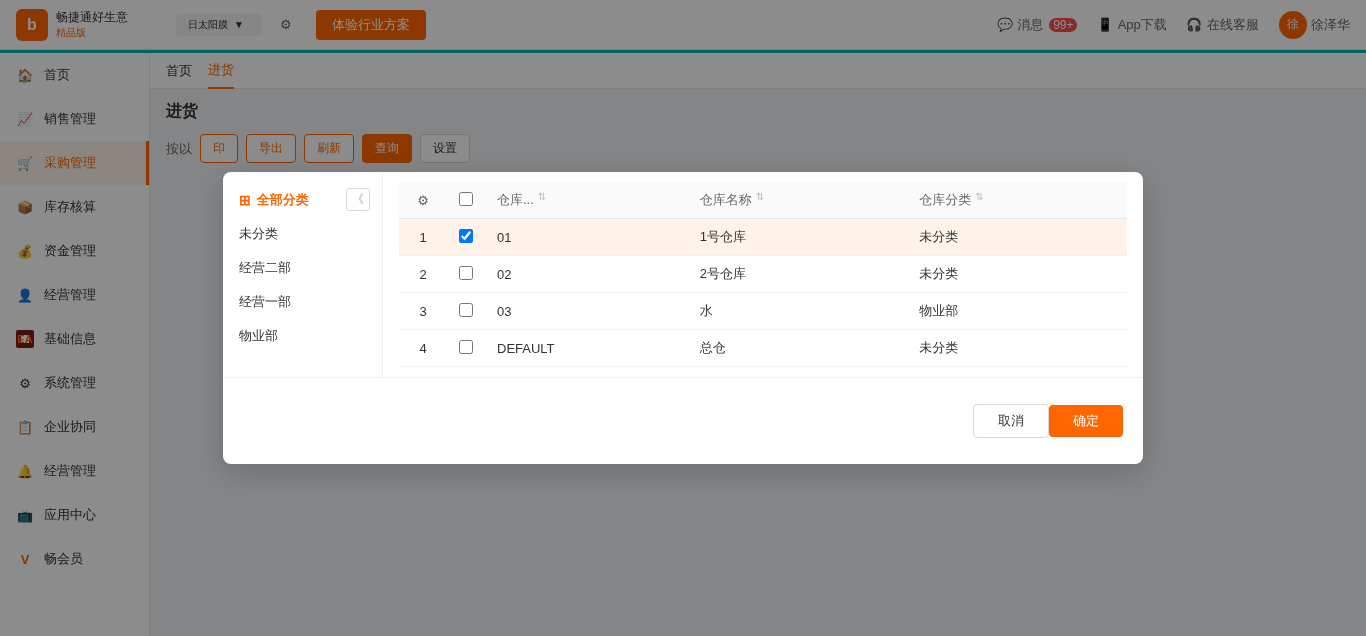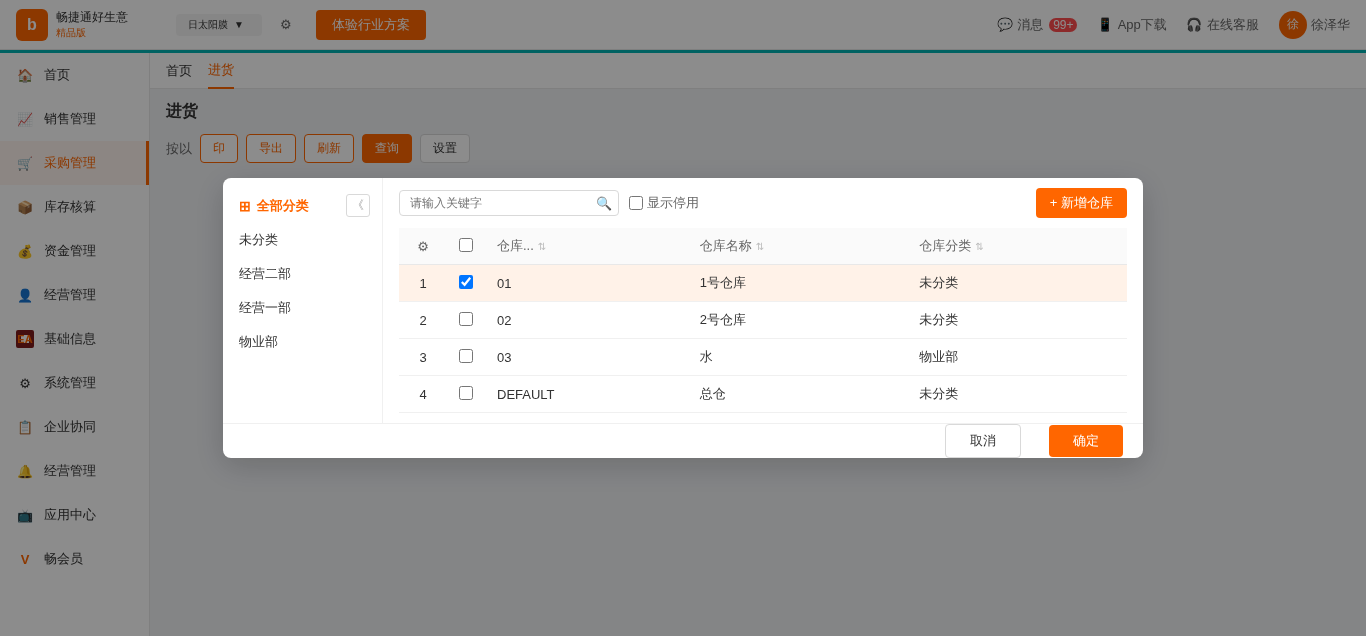--- a/index.html
+++ b/index.html
@@ -221,21 +221,21 @@
       padding: 9px 12px; text-align: left; color: #666; font-weight: normal;
       white-space: nowrap;
     }
     .data-table td {
       padding: 9px 12px; border-bottom: 1px solid #f0f0f0; color: #333;
     }
     .data-table tr.highlighted td { background: #fff2e8; }
     .data-table th:first-child, .data-table td:first-child { width: 48px; text-align: center; }
     .data-table th:nth-child(2), .data-table td:nth-child(2) { width: 36px; }
 
-    .col-sort { display: flex; align-items: center; gap: 4px; }
+    .col-sort { display: flex; gap: 4px; }
     .sort-icon { color: #bbb; font-size: 10px; }
 
     
     .pagination {
       display: flex; align-items: center; justify-content: center;
       padding: 12px 0 4px;
       gap: 8px; font-size: 13px; color: #333;
     }
     .pagination-btn {
       width: 26px; height: 26px; border: 1px solid #d9d9d9; background: #fff;
@@ -246,23 +246,23 @@
       width: 40px; border: 1px solid #d9d9d9; border-radius: 4px;
       text-align: center; padding: 3px; font-size: 13px; outline: none;
     }
     .per-page-select {
       border: 1px solid #d9d9d9; border-radius: 4px; padding: 3px 6px;
       font-size: 13px; outline: none; cursor: pointer;
     }
 
     
     .modal-footer {
-      padding: 0 20px;
+      padding: 26px 20px;
       border-top: 1px solid #f0f0f0;
-      display: flex; align-items: center; justify-content: flex-end; gap: 28px;
+      display: flex; align-items: center; justify-content: flex-end; gap: 0;
     }
     .cancel-btn {
       padding: 7px 24px; border: 1px solid #d9d9d9; background: #fff;
       border-radius: 4px; cursor: pointer; font-size: 13px; color: #333;
     }
     .confirm-btn {
       padding: 7px 24px; background: #ff6600; color: #fff;
       border: none; border-radius: 4px; cursor: pointer; font-size: 13px;
     }
 
@@ -411,31 +411,20 @@
           <span class="category-collapse-btn">《</span>
         </div>
         <div class="category-item">未分类</div>
         <div class="category-item">经营二部</div>
         <div class="category-item">经营一部</div>
         <div class="category-item">物业部</div>
       </div>
 
       <div class="table-panel">
 
-        <div class="table-toolbar">
-          <div class="search-input-wrap">
-            <input type="text" placeholder="请输入关键字" style="">
-            <span class="search-icon-btn">🔍</span>
-          </div>
-          <label class="show-disabled-label">
-            <input type="checkbox" class="cb" style="">
-            <span>显示停用</span>
-          </label>
-          <button class="new-btn">+ 新增仓库</button>
-        </div>
 
         <div style="overflow-y:auto;flex:1;">
           <table class="data-table">
             <thead>
               <tr>
                 <th>⚙</th>
                 <th><input type="checkbox" class="cb" style=""></th>
                 <th>
                   <div class="col-sort">
                     <span>仓库...</span>

